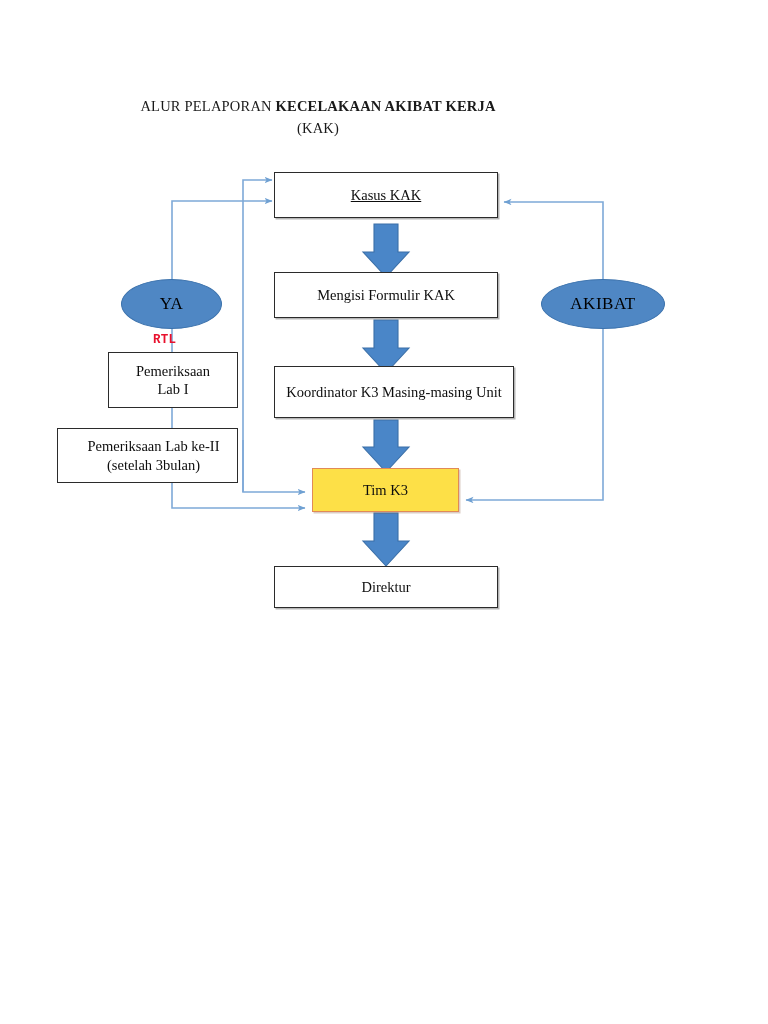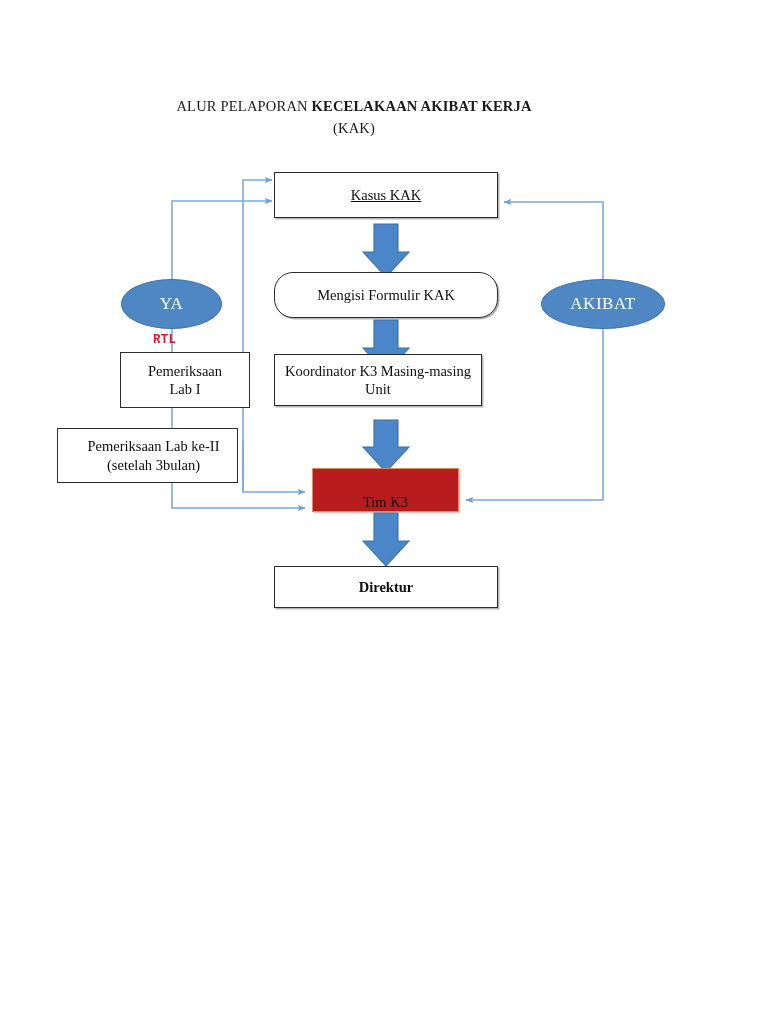--- a/index.html
+++ b/index.html
@@ -29,21 +29,20 @@
     pointer-events: none;
   }
   .title-line {
     position: absolute;
     width: 636px;
     text-align: center;
     font-family: "Liberation Serif", "DejaVu Serif", serif;
     font-size: 14.5px;
     letter-spacing: 0.2px;
     color: #1a1a1a;
-    padding-left: 36px;
   }
   #title-line-1 { top: 98px; }
   #title-line-2 { top: 120px; }
   .title-strong { font-weight: bold; }
 
   .node {
     position: absolute;
     box-sizing: border-box;
     display: flex;
     align-items: center;
@@ -57,30 +56,29 @@
   .box {
     background: #ffffff;
     border: 1.4px solid #2b2b2b;
     box-shadow: 1.5px 1.5px 0 rgba(120,120,120,0.55);
   }
   .box-plain {
     background: #ffffff;
     border: 1.4px solid #2b2b2b;
   }
   .box-orange {
-    background: #b91c1c;
+    background: #fde047;
     border: 1.4px solid #E08A57;
     box-shadow: 1.5px 1.5px 0 rgba(150,110,90,0.35);
-    align-items: flex-end;
   }
   .ellipse {
     background: #4F87C4;
     border: 1px solid #3C72AC;
     border-radius: 50%;
-    color: #ffffff;
+    color: #000000;
     font-size: 17px;
     font-weight: normal;
     letter-spacing: 0.5px;
   }
   .rtl-label {
     position: absolute;
     font-family: Liberation Mono, monospace;
     font-size: 12.5px;
     font-weight: bold;
     color: #E8112D;
@@ -141,47 +139,47 @@
     </g>
     <g>
       <path d="M243,440 L243,492 L305,492" fill="none" stroke="#7EA9D8" stroke-width="1.6" marker-end="url(#thin-arrow)"></path>
     </g>
   </svg>
 
   <div class="node box" style="left:274px; top:172px; width:224px; height:46px;text-decoration:underline;">
     <span>Kasus KAK</span>
   </div>
 
-  <div class="node box" style="left:274px; top:272px; width:224px; height:46px;border-radius:19px;">
+  <div class="node box" style="left:274px; top:272px; width:224px; height:46px;">
     <span>Mengisi Formulir KAK</span>
   </div>
 
-  <div class="node box" style="left:274px; top:354px; width:208px; height:52px;">
+  <div class="node box" style="left:274px; top:366px; width:240px; height:52px;">
     <span>Koordinator K3 Masing-masing Unit</span>
   </div>
 
   <div class="node box-orange" style="left:312px; top:468px; width:147px; height:44px;">
     <span>Tim K3</span>
   </div>
 
-  <div class="node box" style="left:274px; top:566px; width:224px; height:42px;font-weight:bold;">
+  <div class="node box" style="left:274px; top:566px; width:224px; height:42px;">
     <span>Direktur</span>
   </div>
 
   <div class="node ellipse" style="left:121px; top:279px; width:101px; height:50px;">
     <span>YA</span>
   </div>
 
   <div class="node ellipse" style="left:541px; top:279px; width:124px; height:50px;">
     <span>AKIBAT</span>
   </div>
 
   <div class="rtl-label" style="left:153px; top:333px;">RTL</div>
 
-  <div class="node box-plain" style="left:108px; top:352px; width:130px; height:56px; flex-direction:column;margin-left:12px;">
+  <div class="node box-plain" style="left:108px; top:352px; width:130px; height:56px; flex-direction:column;">
     <span>Pemeriksaan</span>
     <span>Lab I</span>
   </div>
 
   <div class="node box-plain" style="left:57px; top:428px; width:181px; height:55px; flex-direction:column;padding-left:12px;">
     <span>Pemeriksaan Lab ke-II</span>
     <span>(setelah 3bulan)</span>
   </div>
 
 </div>

